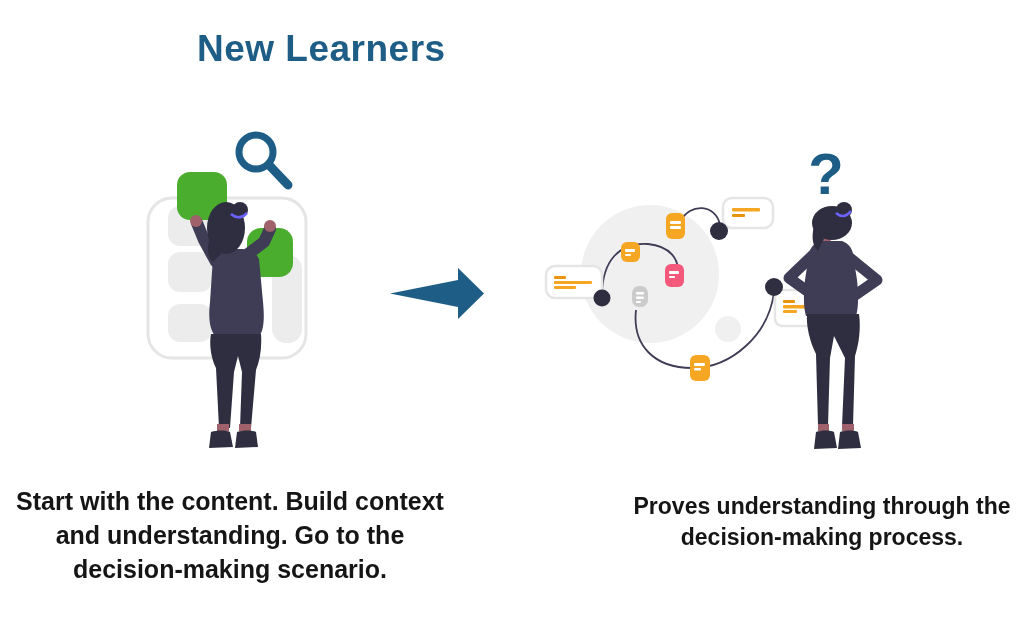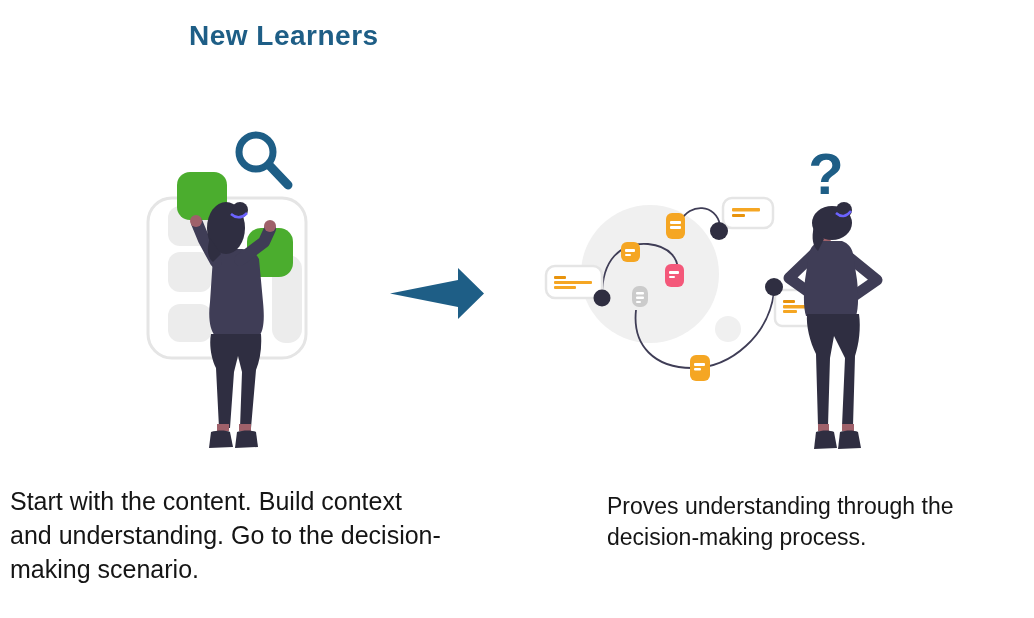--- a/index.html
+++ b/index.html
@@ -1,21 +1,21 @@
 <!DOCTYPE html>
 <html style="--teal: #1E5E86; --green: #4BAD2E; --orange: #F5A623; --orange-dark: #E8930C; --pink: #F4587A; --doc-gray: #CBCBCB; --navy: #3F3D56; --navy-dark: #2F2E41; --skin: #9F616A; --circle-bg: #F0F0F0; --tile-gray: #ECECEC; --card-border: #E5E5E5; --accent-purple: #6C63FF; --text: #151515;"><head>
 <meta charset="utf-8">
 <style>
   html,body{margin:0;padding:0;background:#fff;}
   body{width:1034px;height:618px;position:relative;overflow:hidden;
        font-family:"Liberation Sans",sans-serif;}
   .stage{position:absolute;left:0;top:0;width:1034px;height:618px;background:#fff;}
-  .title{position:absolute;left:189px;top:20px;margin:0;font-size:28px;font-weight:800;
+  .title{position:absolute;left:189px;top:20px;margin:8px;font-size:37px;font-weight:800;
          color:var(--teal);letter-spacing:.5px;}
-  .caption{position:absolute;color:var(--text);text-align:left;font-weight:400;}
+  .caption{position:absolute;color:var(--text);text-align:center;font-weight:700;}
   .caption-left{left:10px;top:484px;width:440px;font-size:25px;line-height:34px;}
   .caption-right{left:607px;top:491px;width:430px;font-size:23px;line-height:31px;}
   svg{position:absolute;display:block;}
   #left-illo{left:120px;top:110px;}
   #arrow-svg{left:385px;top:258px;}
   #right-illo{left:520px;top:120px;}
   .f-teal{fill:var(--teal)} .f-green{fill:var(--green)} .f-orange{fill:var(--orange)}
   .f-orangeD{fill:var(--orange-dark)} .f-pink{fill:var(--pink)} .f-docgray{fill:var(--doc-gray)}
   .f-navy{fill:var(--navy)} .f-navyD{fill:var(--navy-dark)} .f-skin{fill:var(--skin)}
   .f-circle{fill:var(--circle-bg)} .f-tile{fill:var(--tile-gray)} .f-white{fill:#fff}

